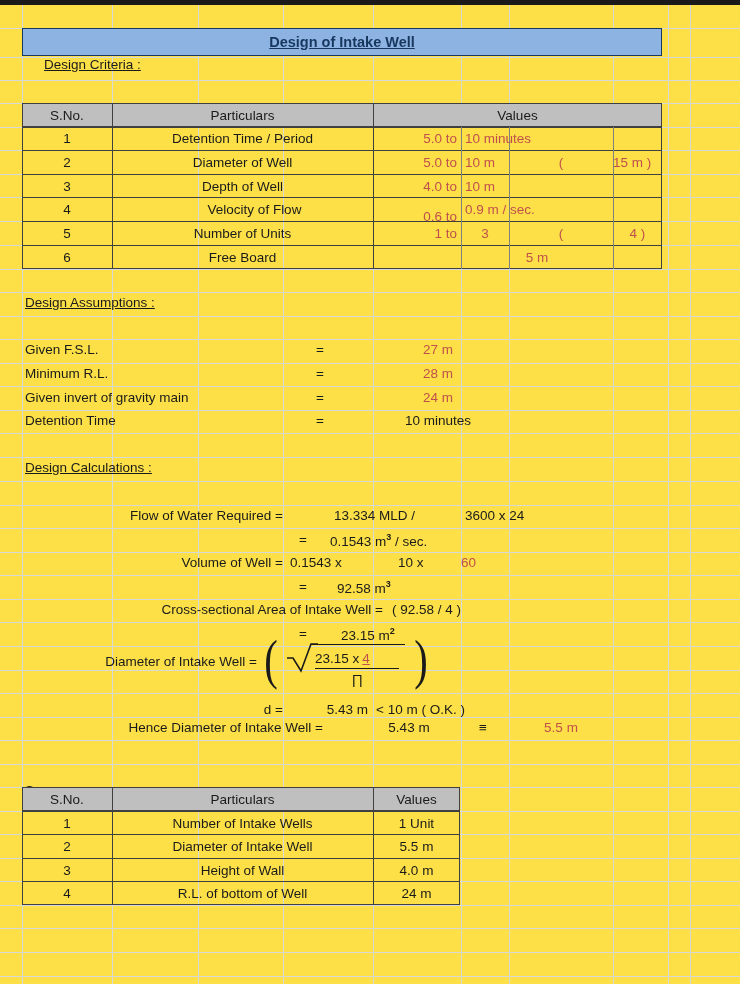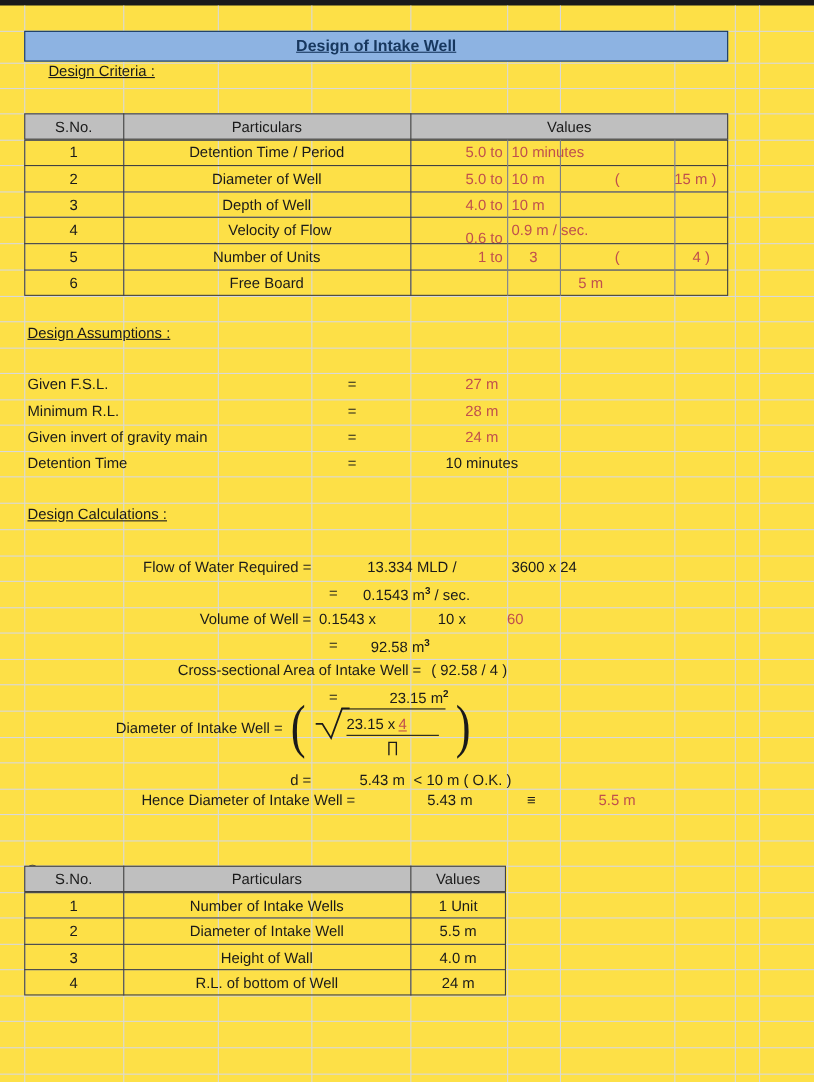--- a/index.html
+++ b/index.html
@@ -252,21 +252,21 @@
 
   <div class="t ctr" style="left:283px; top:580px; width:40px;">=</div>
   <div class="t lft" style="left:337px; top:580px;">
     <span>92.58 m</span><span class="sup">3</span>
   </div>
 
   <div class="t rgt" style="left:40px; top:603px; width:343px;">Cross-sectional Area of Intake Well =</div>
   <div class="t lft" style="left:392px; top:603px;">( 92.58 / 4 )</div>
 
   <div class="t ctr" style="left:283px; top:627px; width:40px;">=</div>
-  <div class="t lft" style="left:354px; top:627px;">
+  <div class="t lft" style="left:341px; top:627px;">
     <span>23.15 m</span><span class="sup">2</span>
   </div>
 
   <div class="t rgt" style="left:40px; top:655px; width:217px;">Diameter of Intake Well =</div>
 
   <div class="paren" style="left:262px; top:633px;">(</div>
   <div class="paren" style="left:412px; top:633px;">)</div>
 
   <svg class="radical" style="left:286px; top:641px;" width="32" height="32">
     <polyline points="1,17 7,17 15,30 25,3 32,3" fill="none" stroke="#1a1a1a" stroke-width="1.6"></polyline>

